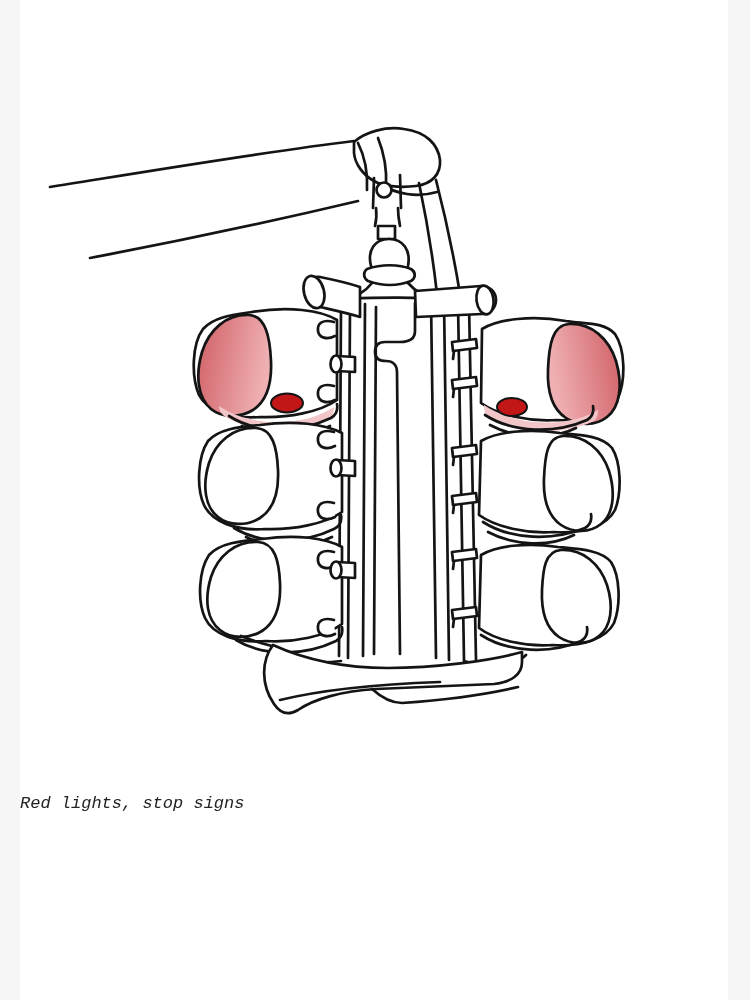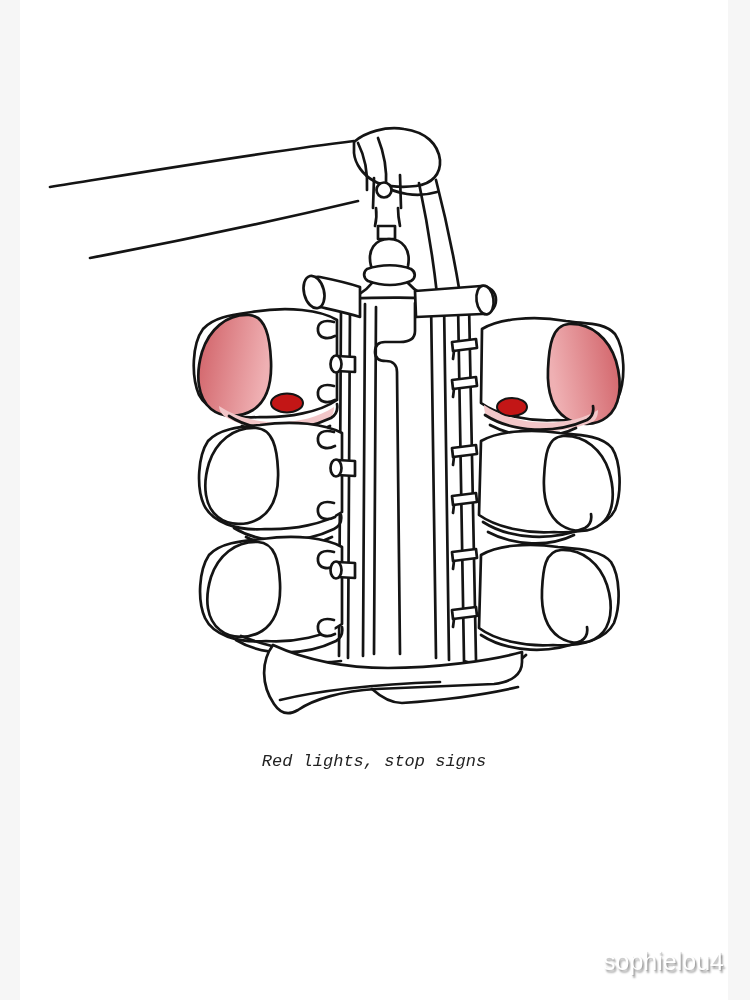--- a/index.html
+++ b/index.html
@@ -1,20 +1,20 @@
 <!DOCTYPE html>
 <html><head>
 <meta charset="utf-8">
 <style>
   html,body{margin:0;padding:0;}
   .page{position:relative;width:750px;height:1000px;background:#f6f6f6;overflow:hidden;
         font-family:"Liberation Sans",sans-serif;}
   .canvas{position:absolute;left:20px;top:0;width:708px;height:1000px;background:#ffffff;}
   .art-svg{position:absolute;left:0;top:0;width:750px;height:1000px;display:block;}
-  .caption{position:absolute;left:0;top:752px;width:100%;text-align:center;
+  .caption{position:absolute;left:0;top:794px;width:100%;
            font-family:"Liberation Mono","DejaVu Sans Mono",monospace;
            font-style:italic;font-size:17px;letter-spacing:0px;color:#222;}
   .watermark{position:absolute;right:26px;bottom:24px;font-size:25px;color:#fff;
              font-family:"Liberation Sans",sans-serif;font-weight:400;
              text-shadow:2px 3px 2px rgba(0,0,0,0.32), 1px 1px 1px rgba(0,0,0,0.18);}
 </style>
 </head>
 <body>
 
 <div class="page">
@@ -166,14 +166,13 @@
           <path fill="#fff" d="M253,645 C241,661 241,685 254,704 C260,713 268,716 278,710 C294,699 322,691 356,689 L474,684 C492,682 502,674 502,662 L502,652 C470,661 414,668 368,668 C326,668 288,661 253,645 Z"></path>
           <path d="M260,700 C305,689 365,684 420,682"></path>
           <path d="M352,689 C362,698 372,703 382,703 C424,700 468,694 498,687"></path>
         </g>
       </g>
     </svg>
 
     <div class="caption">Red lights, stop signs</div>
   </div>
 
-  <div class="watermark">sophielou4</div>
 </div>
 
 </body></html>

